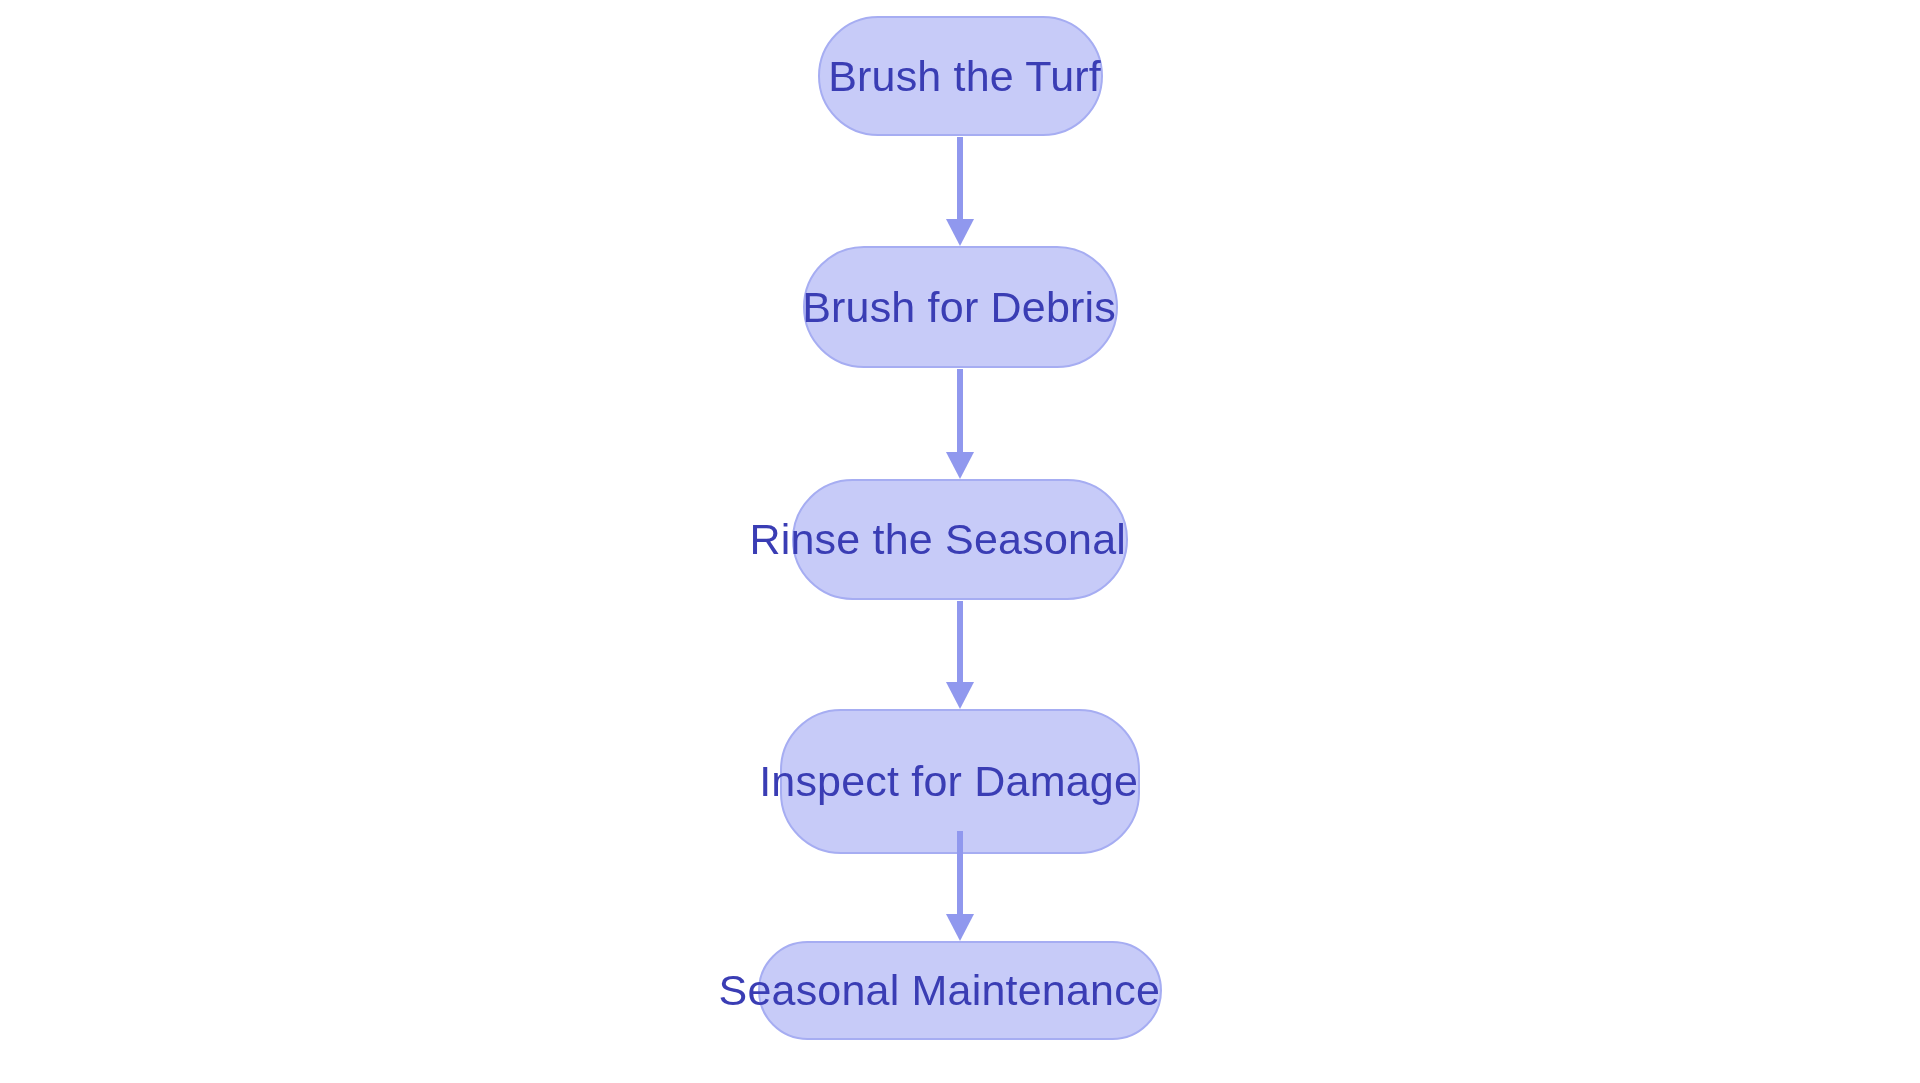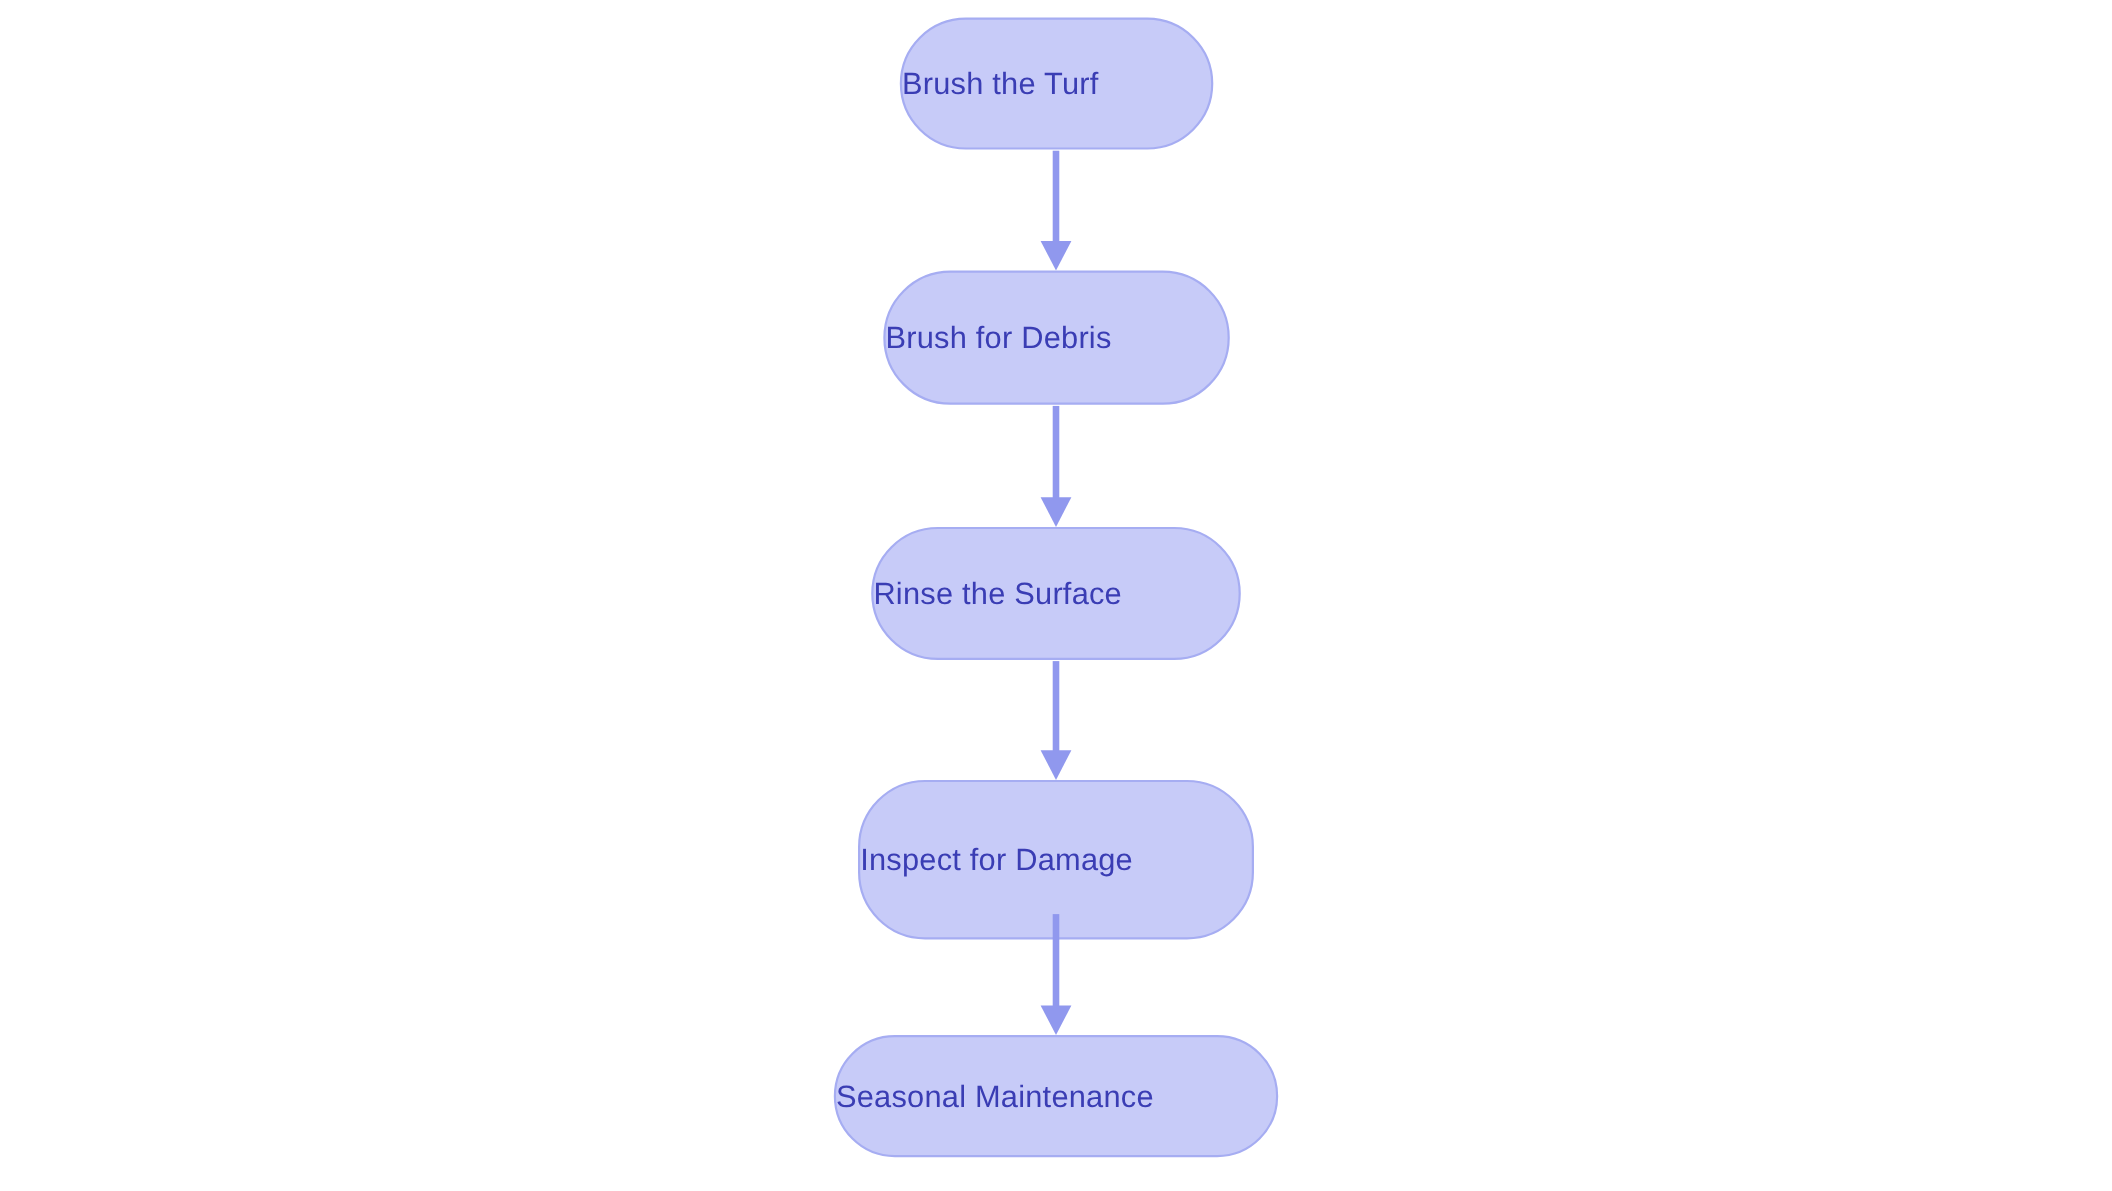--- a/index.html
+++ b/index.html
@@ -13,36 +13,36 @@
     height: 1083px;
     background: #ffffff;
     overflow: hidden;
     font-family: "Liberation Sans", sans-serif;
   }
   .node {
     position: absolute;
     box-sizing: border-box;
     display: flex;
     align-items: center;
-    justify-content: flex-start;
+    justify-content: flex-end;
     background: #c7cbf8;
     border: 2px solid #a6adf2;
     border-radius: 61px;
     color: #3a3db4;
-    font-size: 28px;
+    font-size: 43px;
     font-weight: 500;
     letter-spacing: 0.2px;
     white-space: nowrap;
     text-align: center;
   }
   .node-1 { left: 818px; top: 16px;  width: 285px; height: 120px; }
   .node-2 { left: 803px; top: 246px; width: 315px; height: 122px; }
   .node-3 { left: 792px; top: 479px; width: 336px; height: 121px; }
   .node-4 { left: 780px; top: 709px; width: 360px; height: 145px; }
-  .node-5 { left: 758px; top: 941px; width: 404px; height: 111px; }
+  .node-5 { left: 758px; top: 941px; width: 404px; height: 99px; }
 
   .arrow {
     position: absolute;
     left: 946px; 
     width: 28px;
   }
   .arrow-1 { top: 137px; height: 109px; }
   .arrow-2 { top: 369px; height: 110px; }
   .arrow-3 { top: 601px; height: 108px; }
   .arrow-4 { top: 831px; height: 110px; }
@@ -83,21 +83,21 @@
   <div class="node node-2">
     <span>Brush for Debris</span>
   </div>
 
   <div class="arrow arrow-2">
     <div class="shaft"></div>
     <div class="head"></div>
   </div>
 
   <div class="node node-3">
-    <span>Rinse the Surface</span>
+    <span>Rinse the Seasonal</span>
   </div>
 
   <div class="arrow arrow-3">
     <div class="shaft"></div>
     <div class="head"></div>
   </div>
 
   <div class="node node-4">
     <span>Inspect for Damage</span>
   </div>

